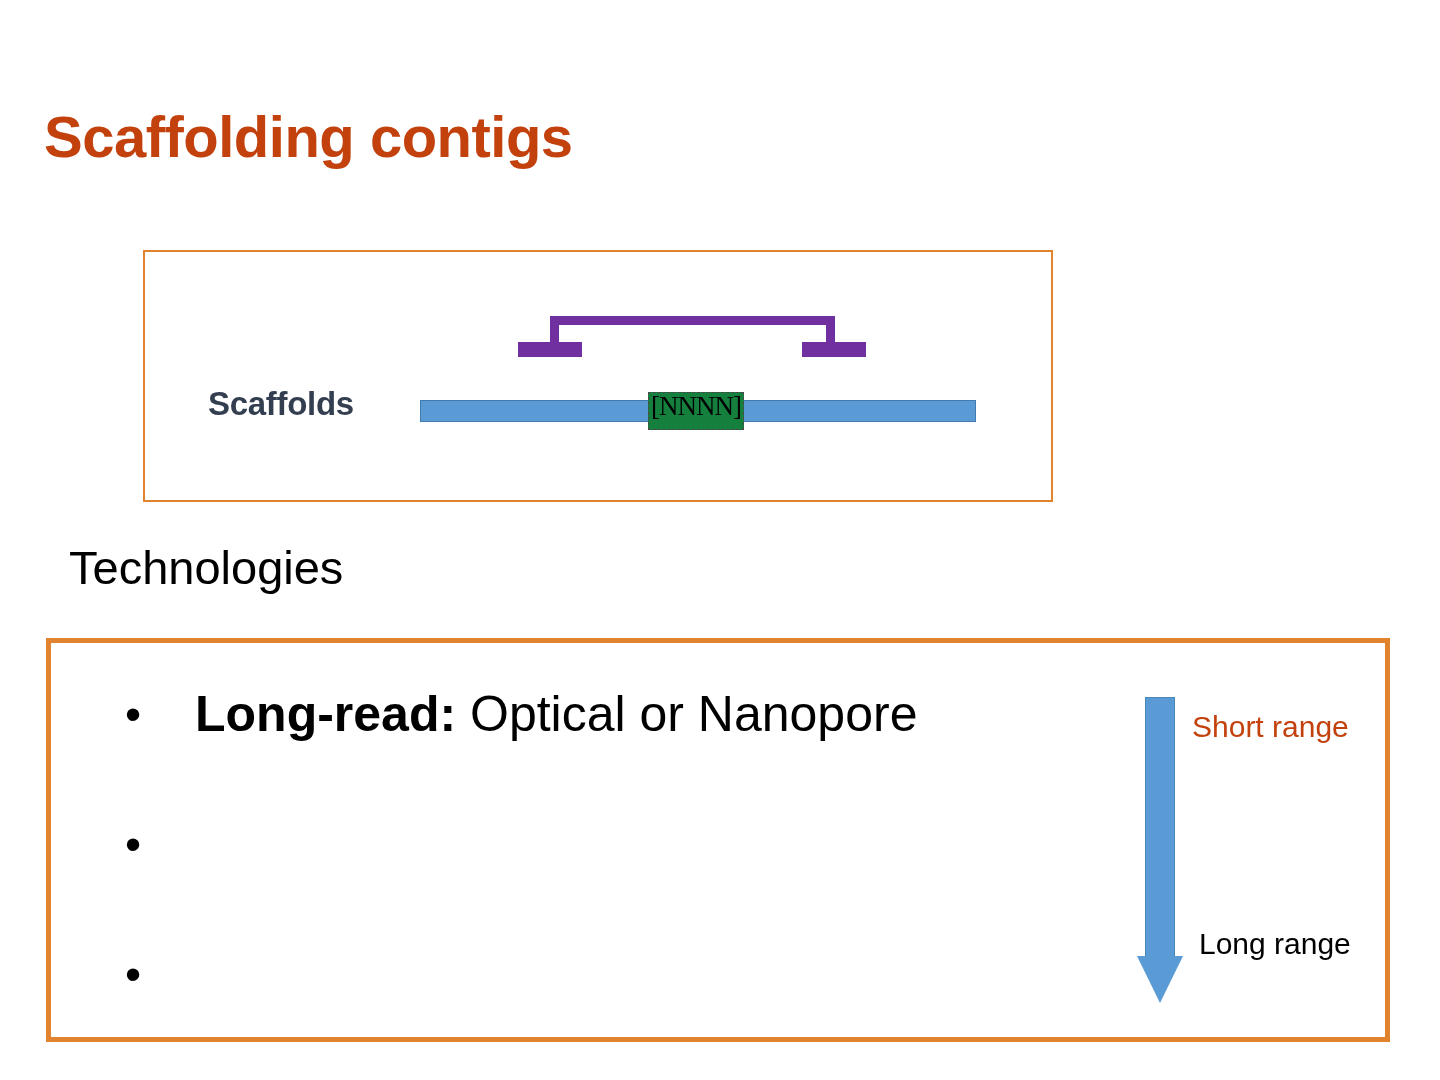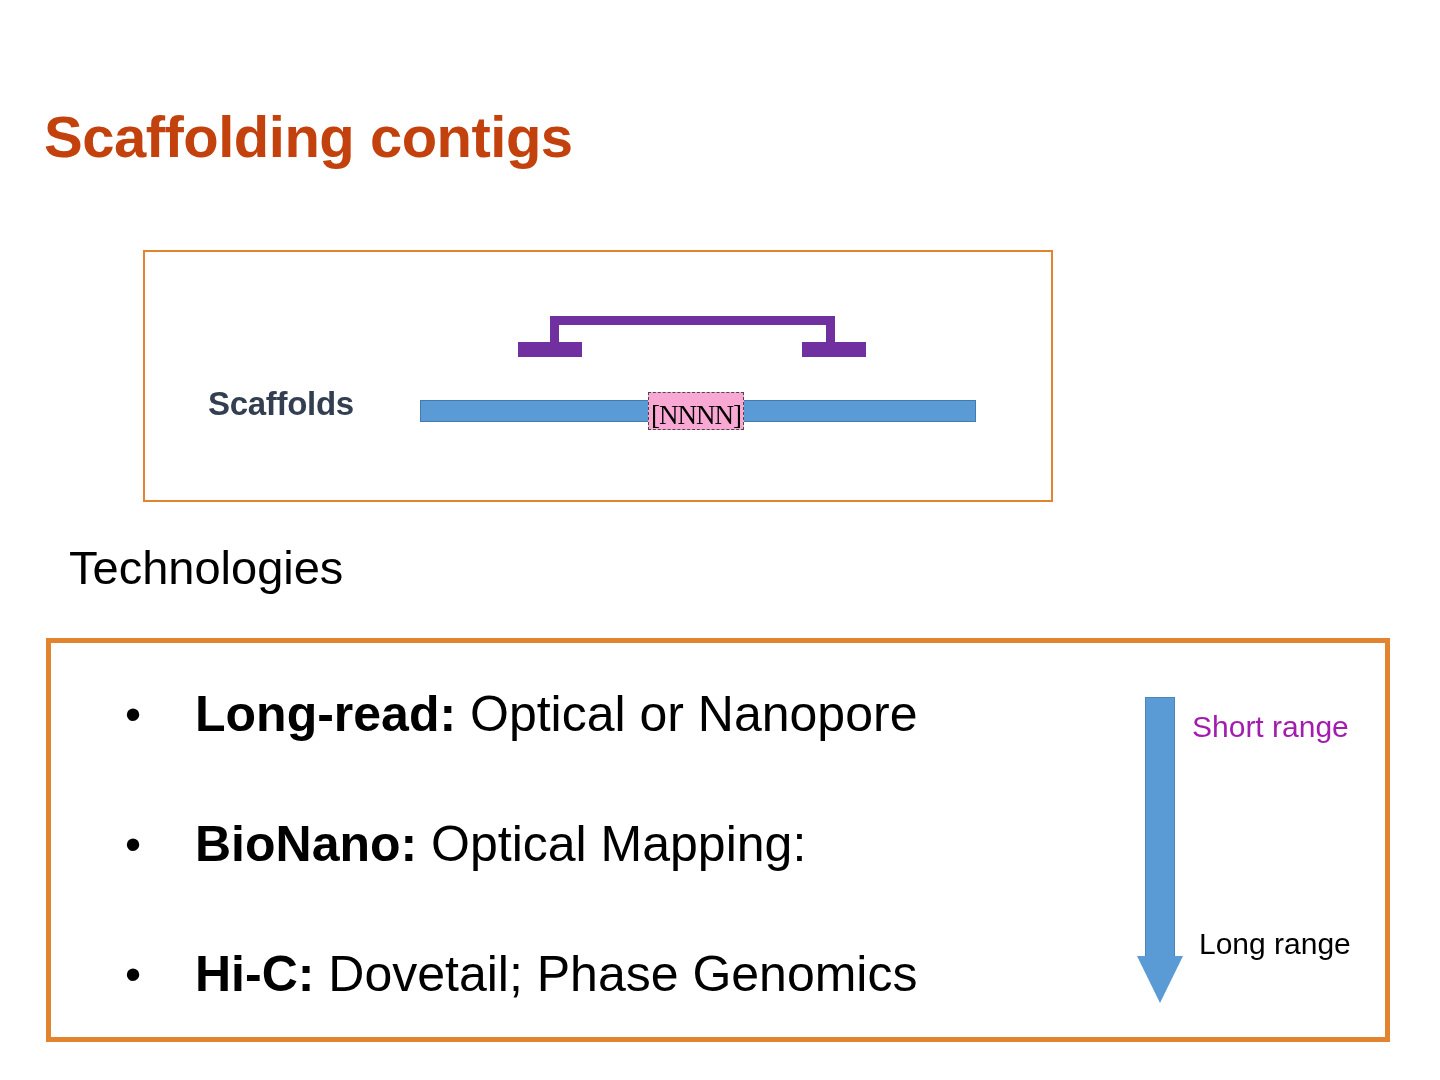--- a/index.html
+++ b/index.html
@@ -73,24 +73,24 @@
   #scaffold-seg-right { left: 318px; width: 238px; }
 
   
   #gap-box {
     position: absolute;
     left: 228px;
     top: -8px;
     width: 96px;
     height: 38px;
     border: 1px dashed #4a4a4a;
-    background: #f9a8d4;
+    background: #15803d;
     box-sizing: border-box;
     display: flex;
-    align-items: flex-end;
+    align-items: flex-start;
     justify-content: center;
   }
   #gap-label {
     font-family: "Liberation Serif", serif;
     font-size: 27px;
     line-height: 1;
     color: #000000;
     letter-spacing: -1px;
     white-space: nowrap;
   }
@@ -197,21 +197,21 @@
     height: 0;
     border-left: 23px solid transparent;
     border-right: 23px solid transparent;
     border-top: 47px solid #5B9BD5;
   }
   #short-range-label {
     position: absolute;
     left: 1192px;
     top: 710px;
     font-size: 30px;
-    color: #a21caf;
+    color: #c2410c;
     white-space: nowrap;
   }
   #long-range-label {
     position: absolute;
     left: 1192px;
     top: 927px;
     font-size: 30px;
     color: #000000;
     white-space: nowrap;
     margin-left: 7px;
@@ -248,26 +248,24 @@
 
   <div id="tech-list">
 
     <div class="tech-item">
       <span class="tech-bullet">•</span>
       <span class="tech-text"><span class="lead">Long-read:</span><span> Optical or Nanopore</span></span>
     </div>
 
     <div class="tech-item">
       <span class="tech-bullet">•</span>
-      <span class="tech-text"><span class="lead">BioNano:</span><span> Optical Mapping:</span></span>
     </div>
 
     <div class="tech-item">
       <span class="tech-bullet">•</span>
-      <span class="tech-text"><span class="lead">Hi-C:</span><span> Dovetail; Phase Genomics</span></span>
     </div>
 
   </div>
 </div>
 
 <div id="range-arrow">
   <div id="arrow-shaft"></div>
   <div id="arrow-head"></div>
 </div>
 

